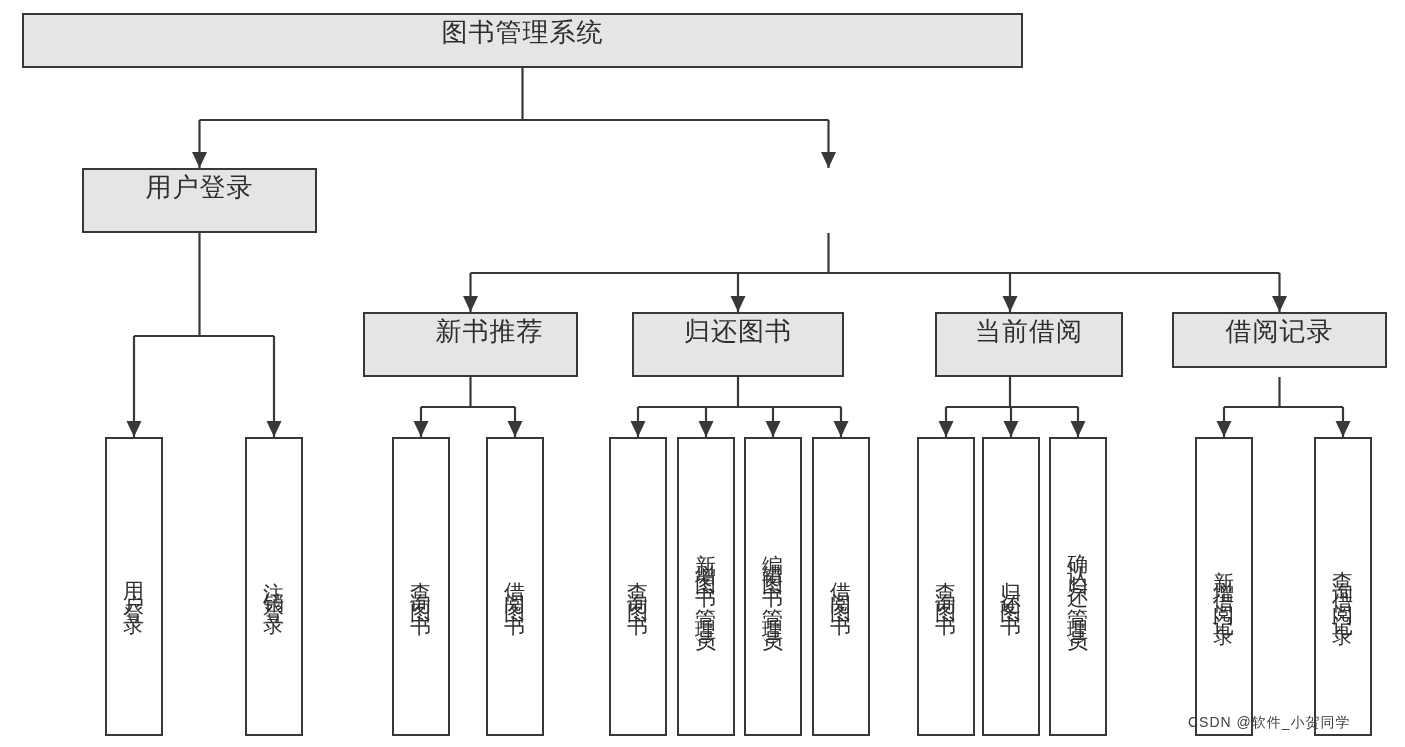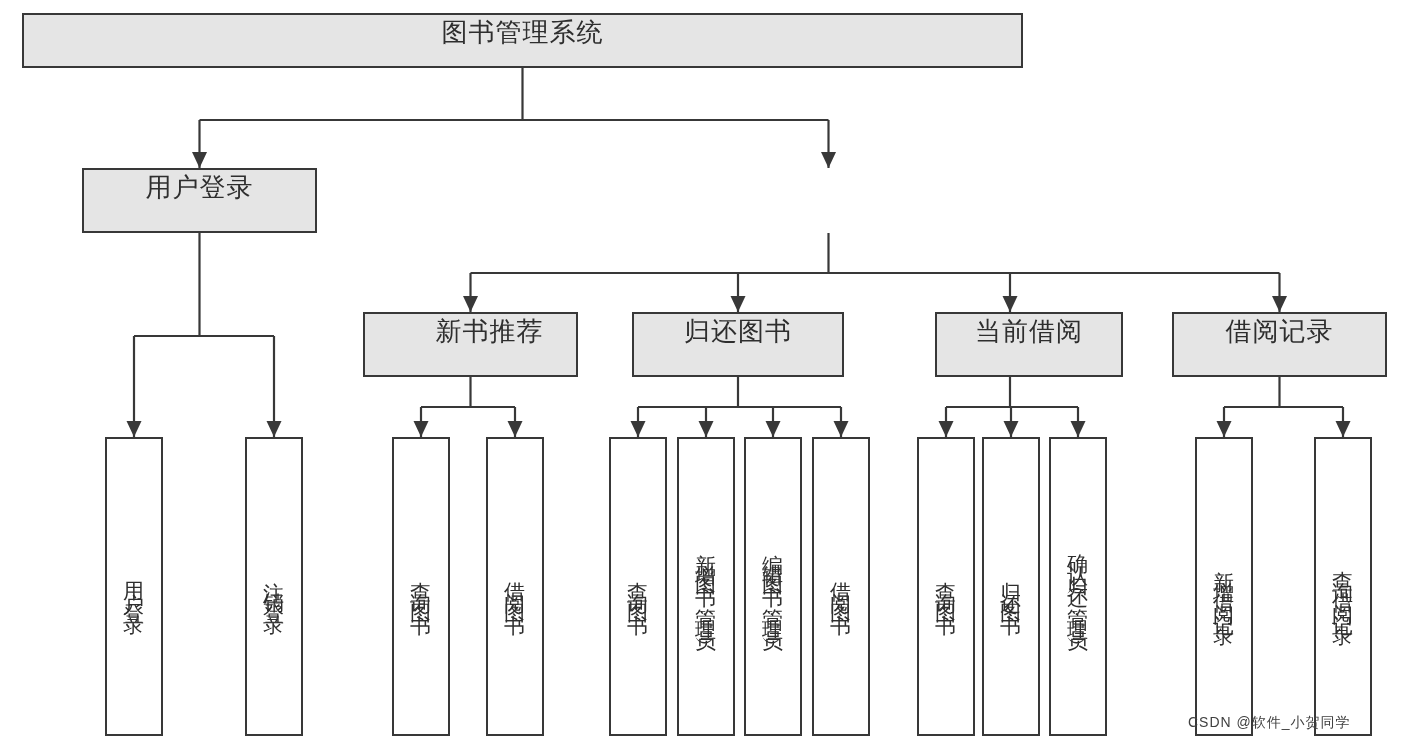--- a/index.html
+++ b/index.html
@@ -138,21 +138,21 @@
 
   <div class="hbox" style="left:363px; top:312px; width:215px; height:65px;padding-left:38px;">
     <span>新书推荐</span>
   </div>
   <div class="hbox" style="left:632px; top:312px; width:212px; height:65px;">
     <span>归还图书</span>
   </div>
   <div class="hbox" style="left:903px; top:312px; width:188px; height:65px;margin-left:32px;">
     <span>当前借阅</span>
   </div>
-  <div class="hbox" style="left:1172px; top:312px; width:215px; height:65px;">
+  <div class="hbox" style="left:1172px; top:312px; width:215px; height:56px;">
     <span>借阅记录</span>
   </div>
 
   <div class="vbox" style="left:105px;">
     <span class="vtext">用户登录</span>
   </div>
   <div class="vbox" style="left:245px;">
     <span class="vtext">注销登录</span>
   </div>
 

